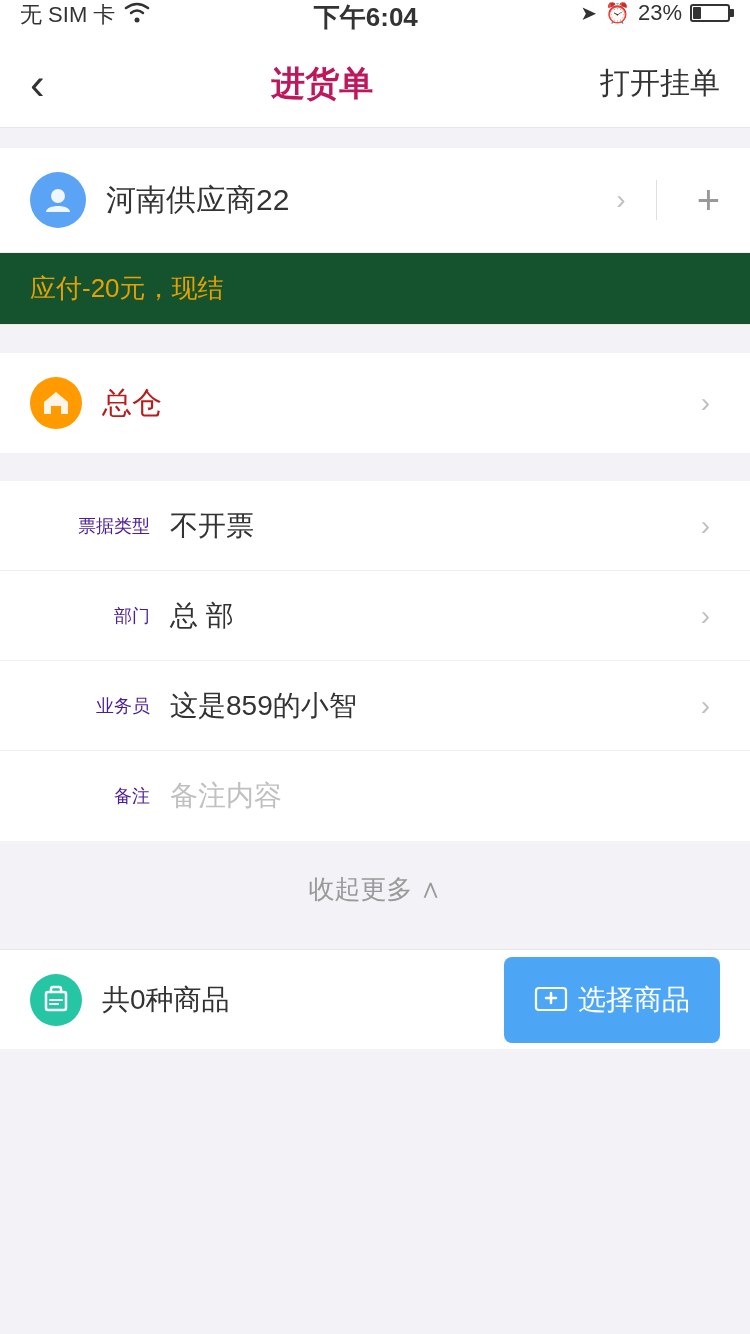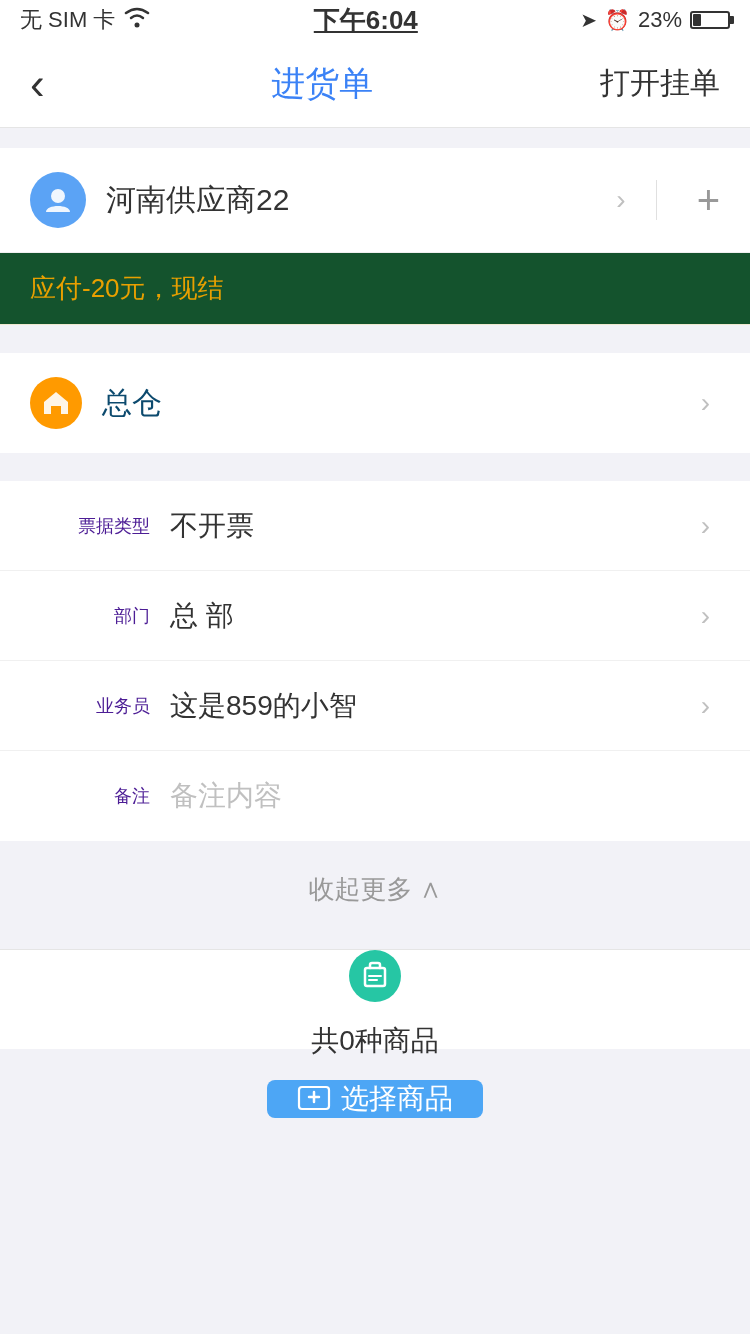--- a/index.html
+++ b/index.html
@@ -11,28 +11,28 @@
       font-family: -apple-system, "PingFang SC", "Helvetica Neue", sans-serif;
       font-size: 28px;
       color: #333;
     }
 
     
     .status-bar {
       height: 40px;
       background: #fff;
       display: flex;
-      align-items: center;
+      align-items: flex-start;
       justify-content: space-between;
       padding: 0 20px;
       font-size: 22px;
       font-weight: 500;
     }
     .status-left { display: flex; align-items: center; gap: 8px; }
-    .status-center { font-size: 26px; font-weight: 600; text-decoration: underline; }
+    .status-center { font-size: 26px; font-weight: 600; }
     .status-right { display: flex; align-items: center; gap: 8px; font-size: 22px; }
     .battery {
       width: 40px; height: 18px;
       border: 2px solid #333;
       border-radius: 3px;
       position: relative;
       display: inline-flex;
       align-items: center;
       padding: 1px;
     }
@@ -64,22 +64,22 @@
       padding: 0 30px;
       border-bottom: 1px solid #e5e5e5;
     }
     .nav-back {
       font-size: 36px;
       color: #333;
       cursor: pointer;
     }
     .nav-title {
       font-size: 34px;
-      font-weight: 400;
-      color: #3b82f6;
+      font-weight: 700;
+      color: #be185d;
     }
     .nav-action {
       font-size: 30px;
       color: #333;
       cursor: pointer;
     }
 
     
     .section-gap {
       height: 20px;
@@ -193,21 +193,21 @@
       background: #ff9a00;
       display: flex;
       align-items: center;
       justify-content: center;
       margin-right: 20px;
       flex-shrink: 0;
     }
     .warehouse-name {
       flex: 1;
       font-size: 30px;
-      color: #0c4a6e;
+      color: #b91c1c;
     }
 
     
     .collapse-row {
       display: flex;
       align-items: center;
       justify-content: center;
       height: 80px;
       background: #f2f2f7;
       font-size: 26px;
@@ -218,21 +218,20 @@
 
     
     .bottom-bar {
       background: #fff;
       height: 100px;
       display: flex;
       align-items: center;
       padding: 0 30px;
       border-top: 1px solid #e5e5e5;
       gap: 20px;
-      flex-direction: column;
     }
     .product-count-icon {
       width: 52px;
       height: 52px;
       border-radius: 50%;
       background: #26c6a4;
       display: flex;
       align-items: center;
       justify-content: center;
       flex-shrink: 0;

